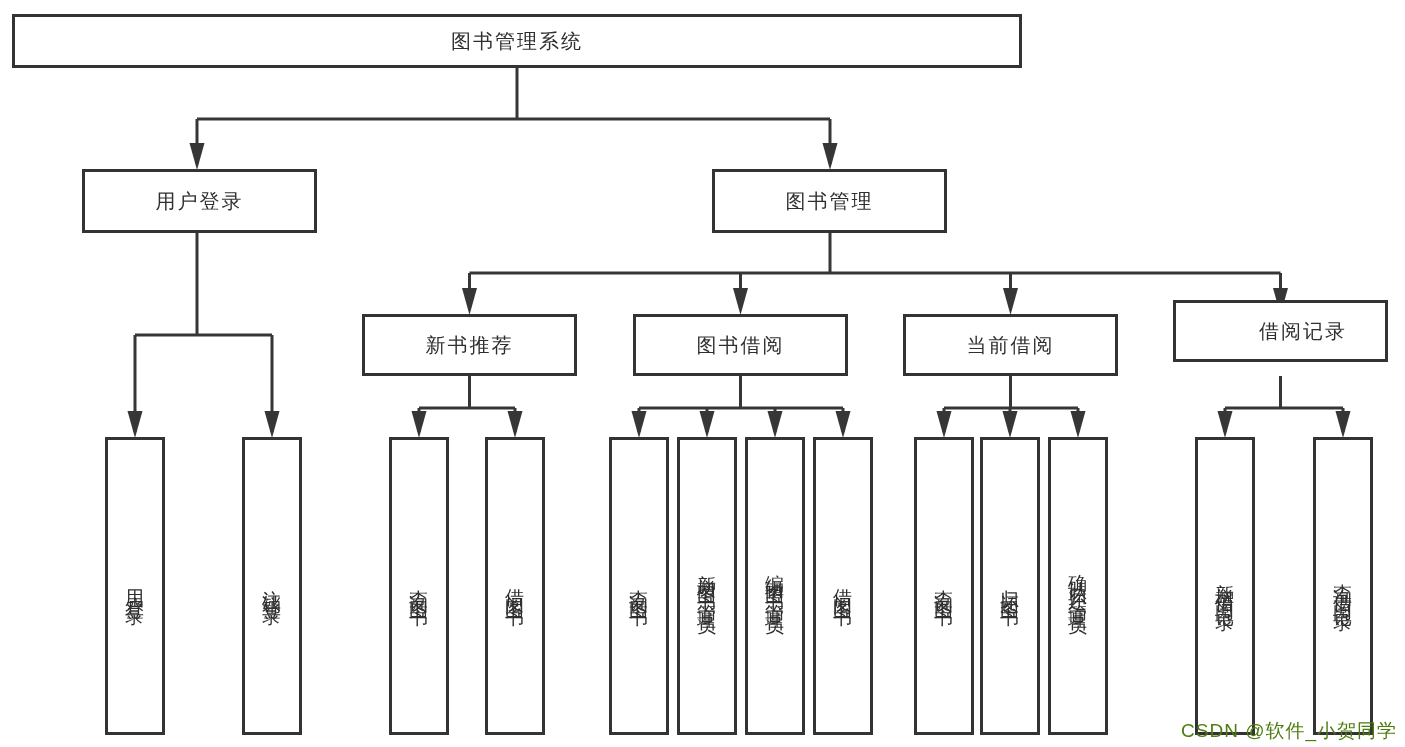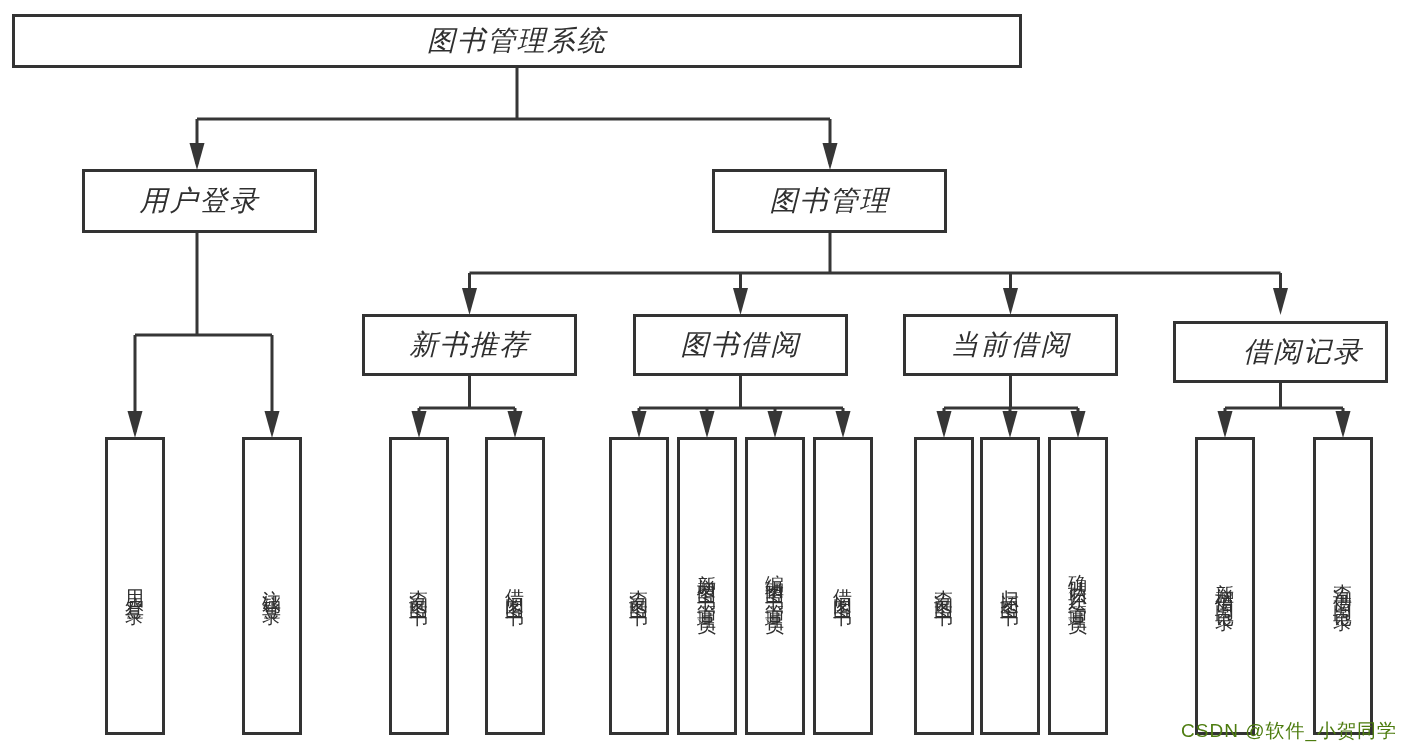--- a/index.html
+++ b/index.html
@@ -35,23 +35,22 @@
     box-sizing: border-box;
     border: 3px solid #333333;
     background: #ffffff;
     color: #2f2f2f;
     display: flex;
     align-items: center;
     justify-content: center;
     text-align: center;
   }
   .node.h {
-    font-size: 28px;
+    font-size: 20px;
     letter-spacing: 2px;
-    font-style: italic;
   }
   .node.v {
     font-size: 19px;
     writing-mode: vertical-rl;
     text-orientation: mixed;
     letter-spacing: 6px;
     line-height: 1;
     padding: 6px 0;
   }
   .watermark {
@@ -105,21 +104,21 @@
   </svg>
 
   <div class="node h" style="left:12px; top:14px; width:1010px; height:54px;">图书管理系统</div>
 
   <div class="node h" style="left:82px; top:169px; width:235px; height:64px;">用户登录</div>
   <div class="node h" style="left:362px; top:314px; width:215px; height:62px;">新书推荐</div>
 
   <div class="node h" style="left:712px; top:169px; width:235px; height:64px;">图书管理</div>
   <div class="node h" style="left:633px; top:314px; width:215px; height:62px;">图书借阅</div>
   <div class="node h" style="left:903px; top:314px; width:215px; height:62px;">当前借阅</div>
-  <div class="node h" style="left:1173px; top:321px; width:215px; height:62px;padding-left:45px;">借阅记录</div>
+  <div class="node h" style="left:1173px; top:300px; width:215px; height:62px;padding-left:45px;">借阅记录</div>
 
   <div class="node v" style="left:105px; top:437px; width:60px; height:298px;">用户登录</div>
   <div class="node v" style="left:242px; top:437px; width:60px; height:298px;">注销登录</div>
 
   <div class="node v" style="left:389px; top:437px; width:60px; height:298px;">查询图书</div>
   <div class="node v" style="left:485px; top:437px; width:60px; height:298px;">借阅图书</div>
 
   <div class="node v" style="left:609px; top:437px; width:60px; height:298px;">查询图书</div>
   <div class="node v" style="left:677px; top:437px; width:60px; height:298px;">新增图书（管理员）</div>
   <div class="node v" style="left:745px; top:437px; width:60px; height:298px;">编辑图书（管理员）</div>

